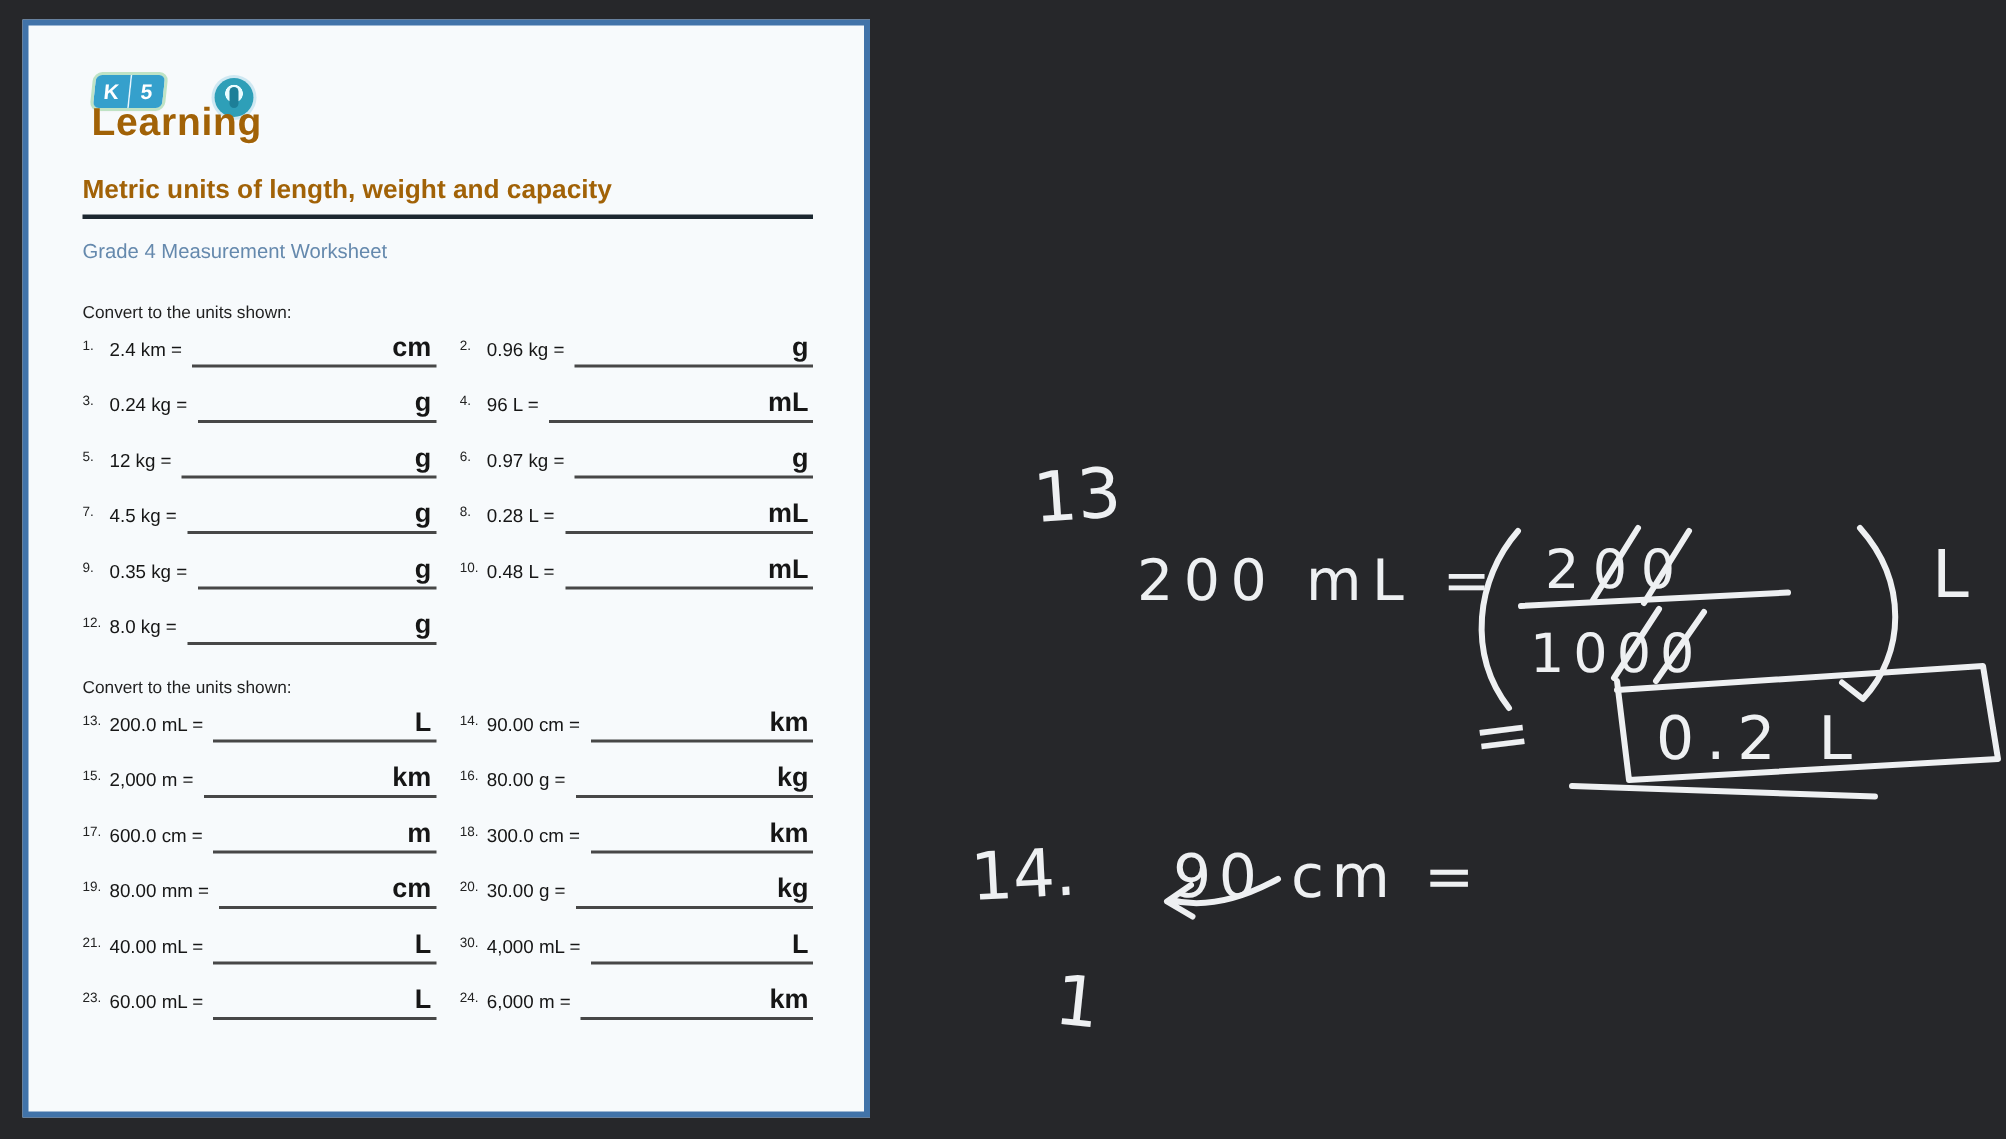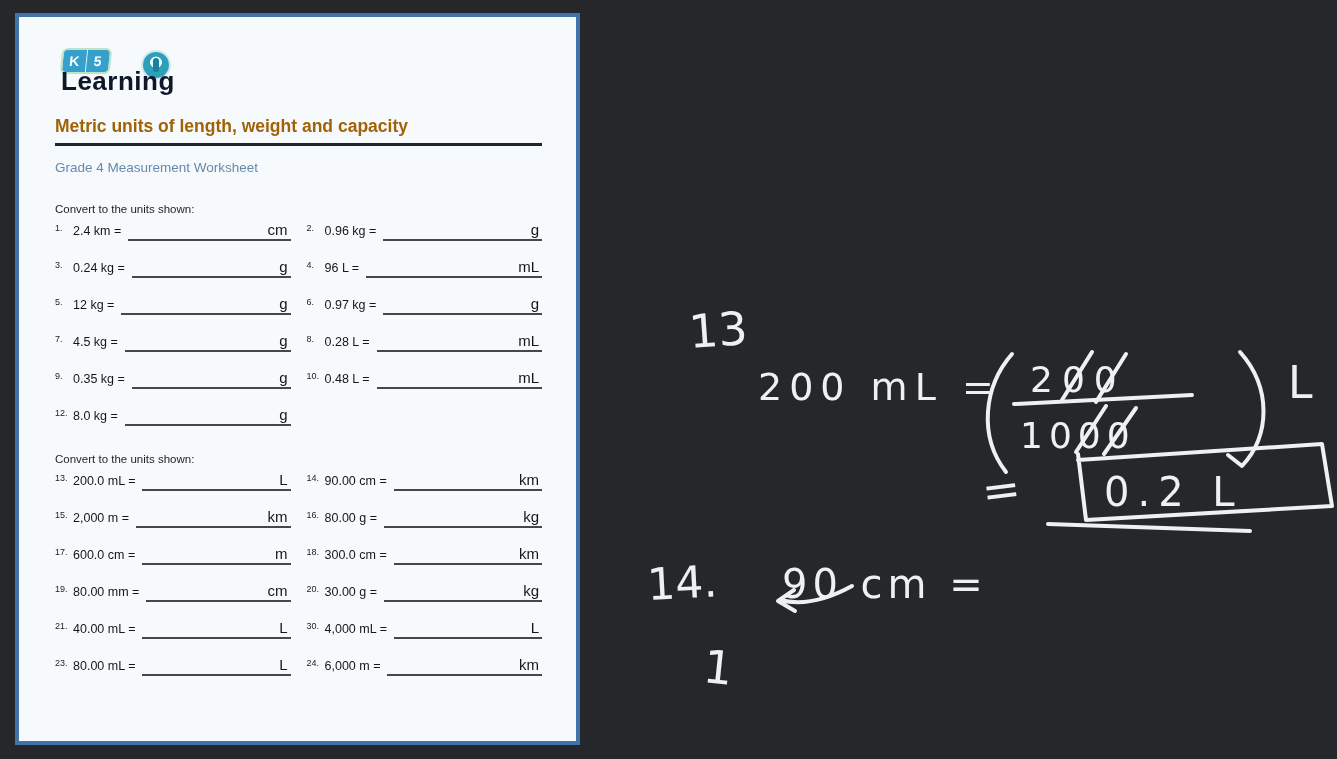--- a/index.html
+++ b/index.html
@@ -40,21 +40,21 @@
     width:26px;height:26px;border-radius:50%;
     background:radial-gradient(circle at 50% 40%, #eafcff 0 28%, #2e9fb8 30% 100%);
     box-shadow:0 0 0 2px rgba(180,220,235,.6);
   }
   .logo-mascot::after{
     content:"";position:absolute;left:10px;top:6px;width:6px;height:14px;
     background:#1d7f98;border-radius:3px;
   }
   .logo-text{
     position:absolute;left:6px;top:16px;
-    font-size:26px;font-weight:bold;color:#0f172a;
+    font-size:26px;font-weight:bold;color:#a16207;
     letter-spacing:0.5px;
     text-shadow:0 1px 1px rgba(255,255,255,.8);
   }
 
   .ws-title{
     margin-top:14px;
     font-size:17.5px;font-weight:bold;color:#a16207;
   }
   .ws-rule{height:0;border-top:3px solid #1c2730;margin-top:6px;}
   .ws-subtitle{margin-top:14px;font-size:13.5px;color:#6589ad;}
@@ -68,21 +68,21 @@
   }
   .prob{display:flex;align-items:baseline;height:37px;font-size:12.5px;color:#161616;}
   .pnum{font-size:9px;color:#222;width:18px;flex:0 0 18px;position:relative;top:-4px;}
   .pexpr{white-space:nowrap;}
   .pline{
     flex:1;margin-left:7px;
     display:flex;justify-content:flex-end;
     border-bottom:2px solid #474747;
     padding-bottom:1px;
   }
-  .punit{font-size:15px;color:#161616;padding-right:3px;}
+  .punit{font-size:18px;color:#161616;padding-right:3px;font-weight:bold;}
 
   .ws-footer{
     position:absolute;left:36px;right:32px;bottom:34px;
     border-top:1.5px solid #6e7477;
     padding-top:6px;
     display:flex;justify-content:space-between;
     font-size:11px;color:#2a2a2a;
   }
 
   
@@ -283,21 +283,21 @@
         <div class="prob">
           <span class="pnum">30.</span>
           <span class="pexpr">4,000 mL =</span>
           <span class="pline">
             <span class="punit">L</span>
           </span>
         </div>
 
         <div class="prob">
           <span class="pnum">23.</span>
-          <span class="pexpr">80.00 mL =</span>
+          <span class="pexpr">60.00 mL =</span>
           <span class="pline">
             <span class="punit">L</span>
           </span>
         </div>
 
         <div class="prob">
           <span class="pnum">24.</span>
           <span class="pexpr">6,000 m =</span>
           <span class="pline">
             <span class="punit">km</span>

